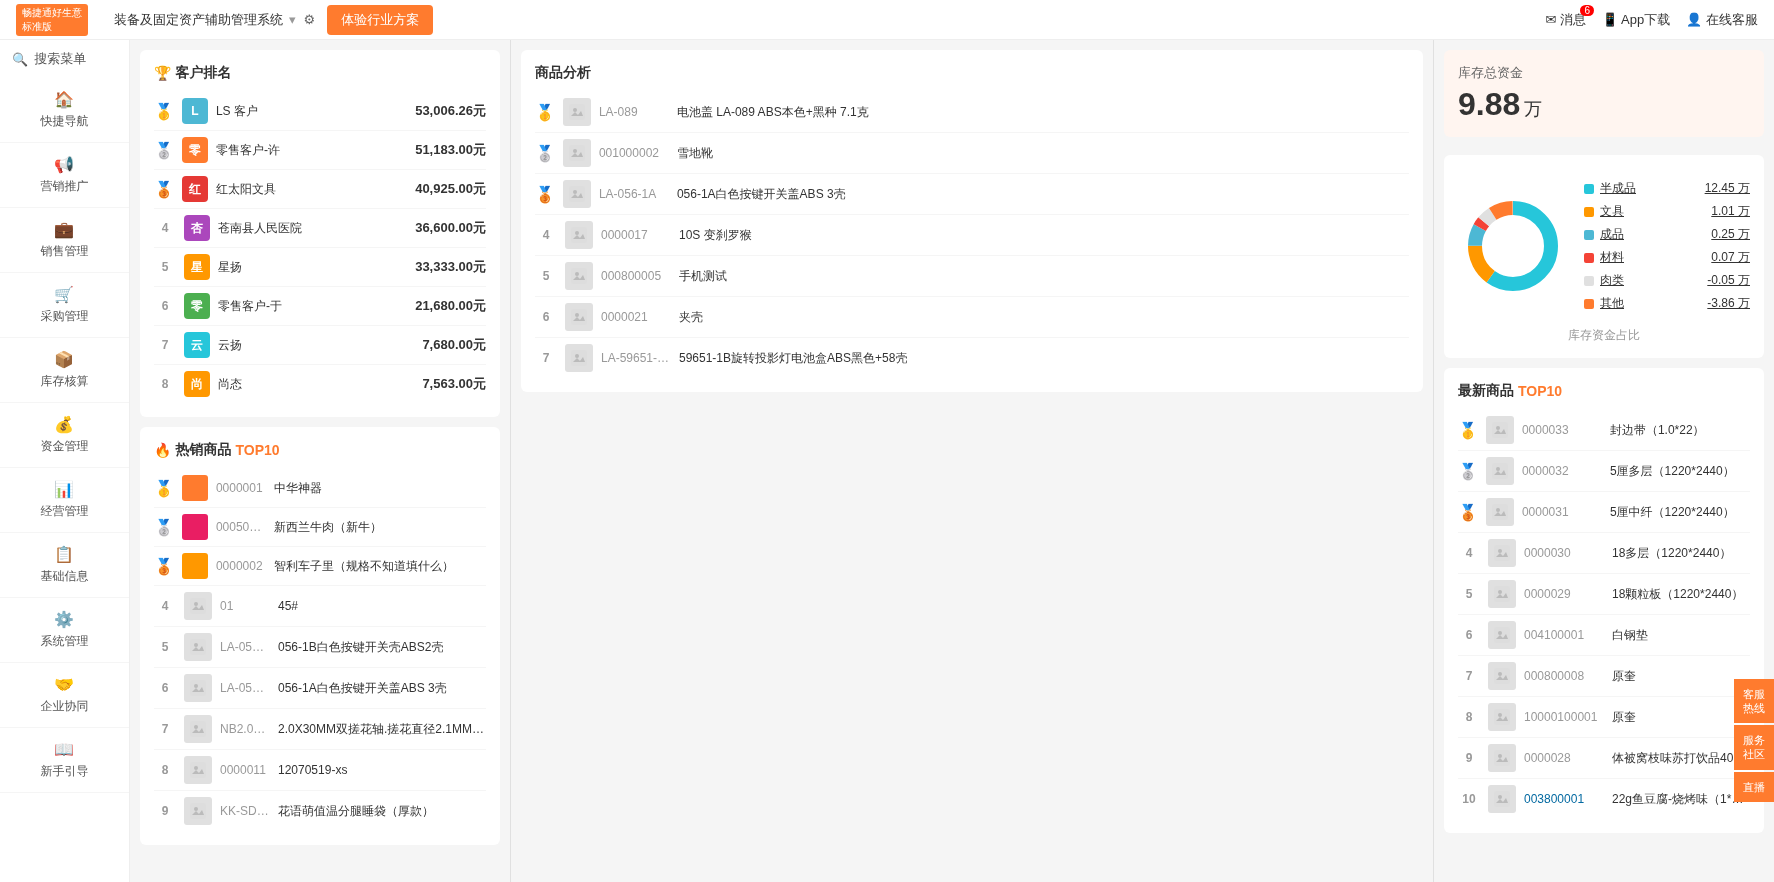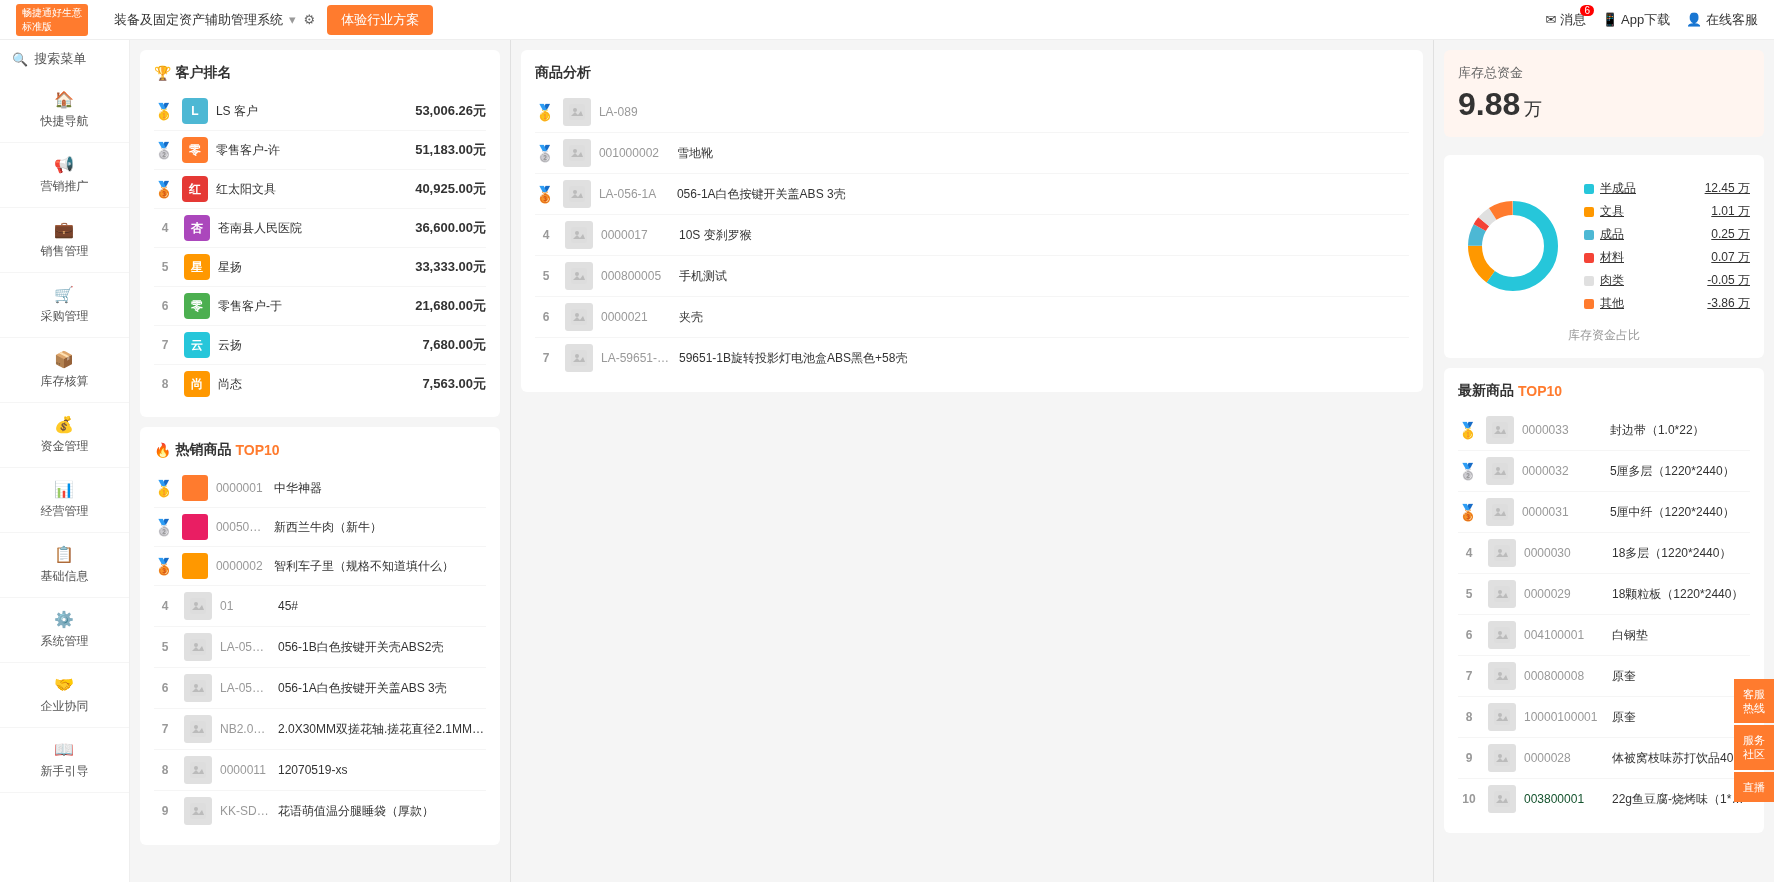--- a/index.html
+++ b/index.html
@@ -347,20 +347,21 @@
               <div class="rank-item">
     <span class="medal-icon trophy-gold">🥇</span>
     <div class="img-placeholder">
       <svg viewBox="0 0 16 16">
                     <rect width="16" height="16" rx="2" fill="#ddd"></rect>
                     <circle cx="6" cy="6" r="2" fill="#bbb"></circle>
                     <path d="M2 12 L6 8 L9 11 L12 7 L14 12Z" fill="#bbb"></path>
                   </svg>
     </div>
     <span class="rank-name" style="max-width:70px;flex-shrink:0;color:#999;">LA-089</span>
+    <span class="rank-name">电池盖 LA-089 ABS本色+黑种 7.1克</span>
   </div>
               <div class="rank-item">
     <span class="medal-icon trophy-silver">🥈</span>
     <div class="img-placeholder">
       <svg viewBox="0 0 16 16">
                     <rect width="16" height="16" rx="2" fill="#ddd"></rect>
                     <circle cx="6" cy="6" r="2" fill="#bbb"></circle>
                     <path d="M2 12 L6 8 L9 11 L12 7 L14 12Z" fill="#bbb"></path>
                   </svg>
     </div>
@@ -607,21 +608,21 @@
   </div>
               <div class="rank-item">
     <span class="rank-num">10</span>
     <div class="img-placeholder">
       <svg viewBox="0 0 16 16">
                     <rect width="16" height="16" rx="2" fill="#ddd"></rect>
                     <circle cx="6" cy="6" r="2" fill="#bbb"></circle>
                     <path d="M2 12 L6 8 L9 11 L12 7 L14 12Z" fill="#bbb"></path>
                   </svg>
     </div>
-    <span class="rank-name" style="max-width:80px;flex-shrink:0;color:#14532d;">003800001</span>
+    <span class="rank-name" style="max-width:80px;flex-shrink:0;color:#0369a1;">003800001</span>
     <span class="rank-name">22g鱼豆腐-烧烤味（1*12*20）</span>
   </div>
             </div>
         </div>
       </div>
 
     </div>
   </div>
 </div>
 

